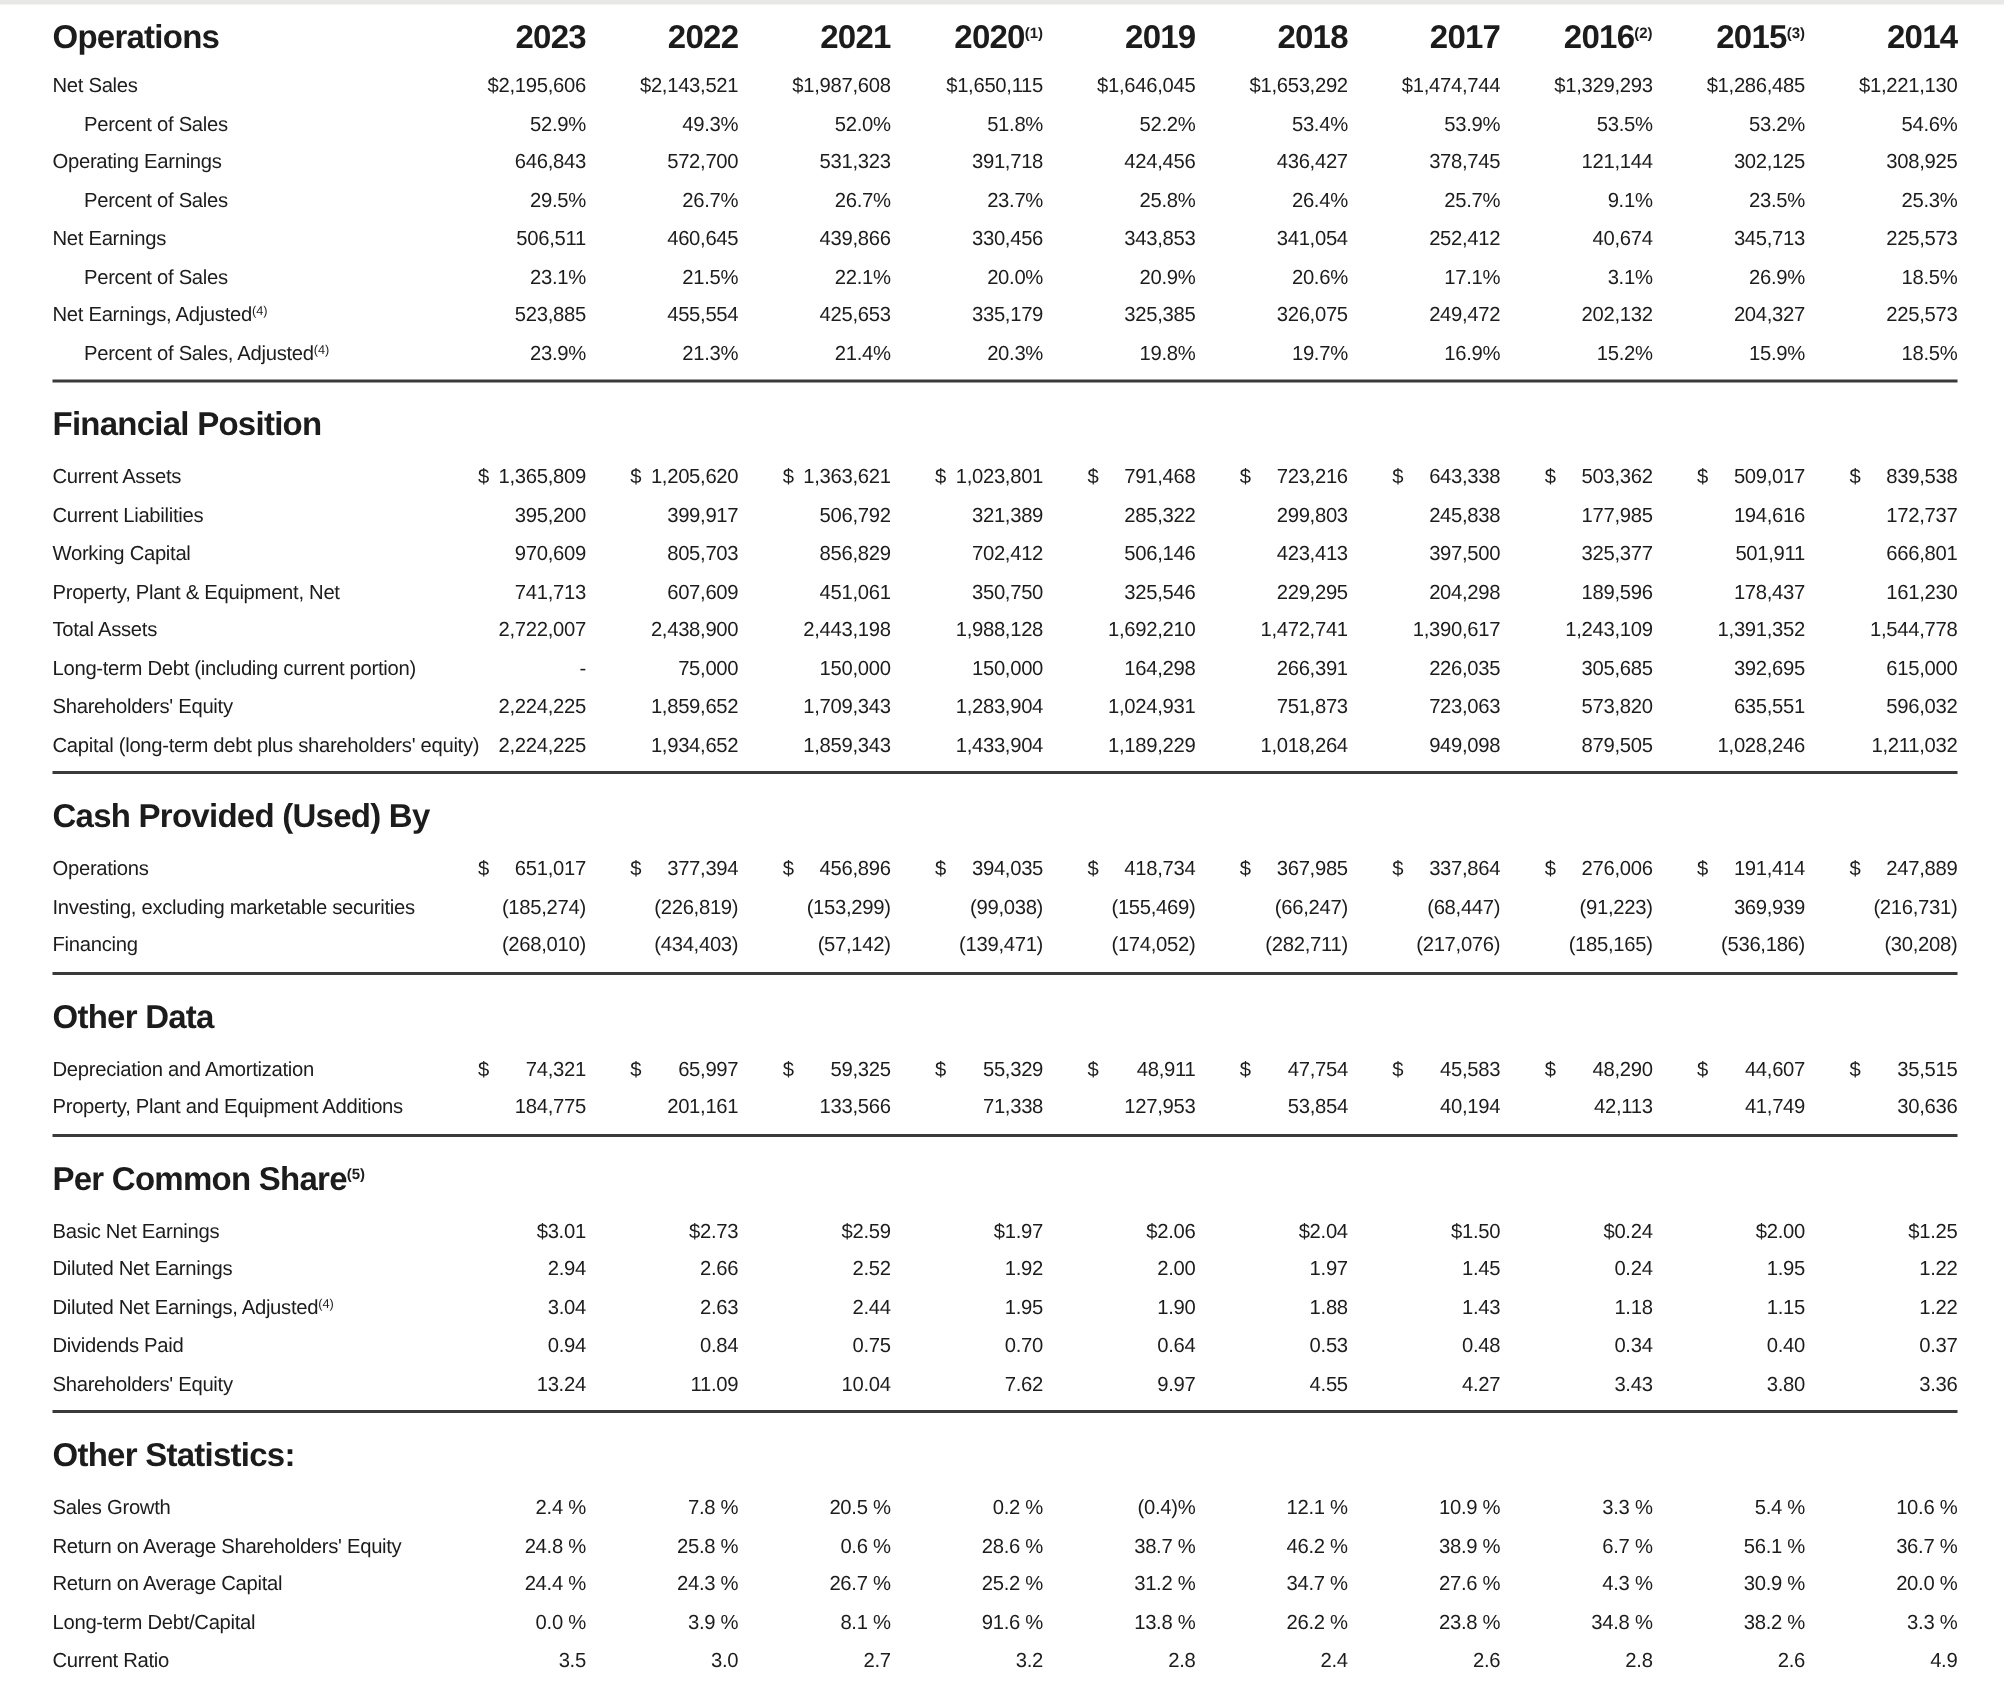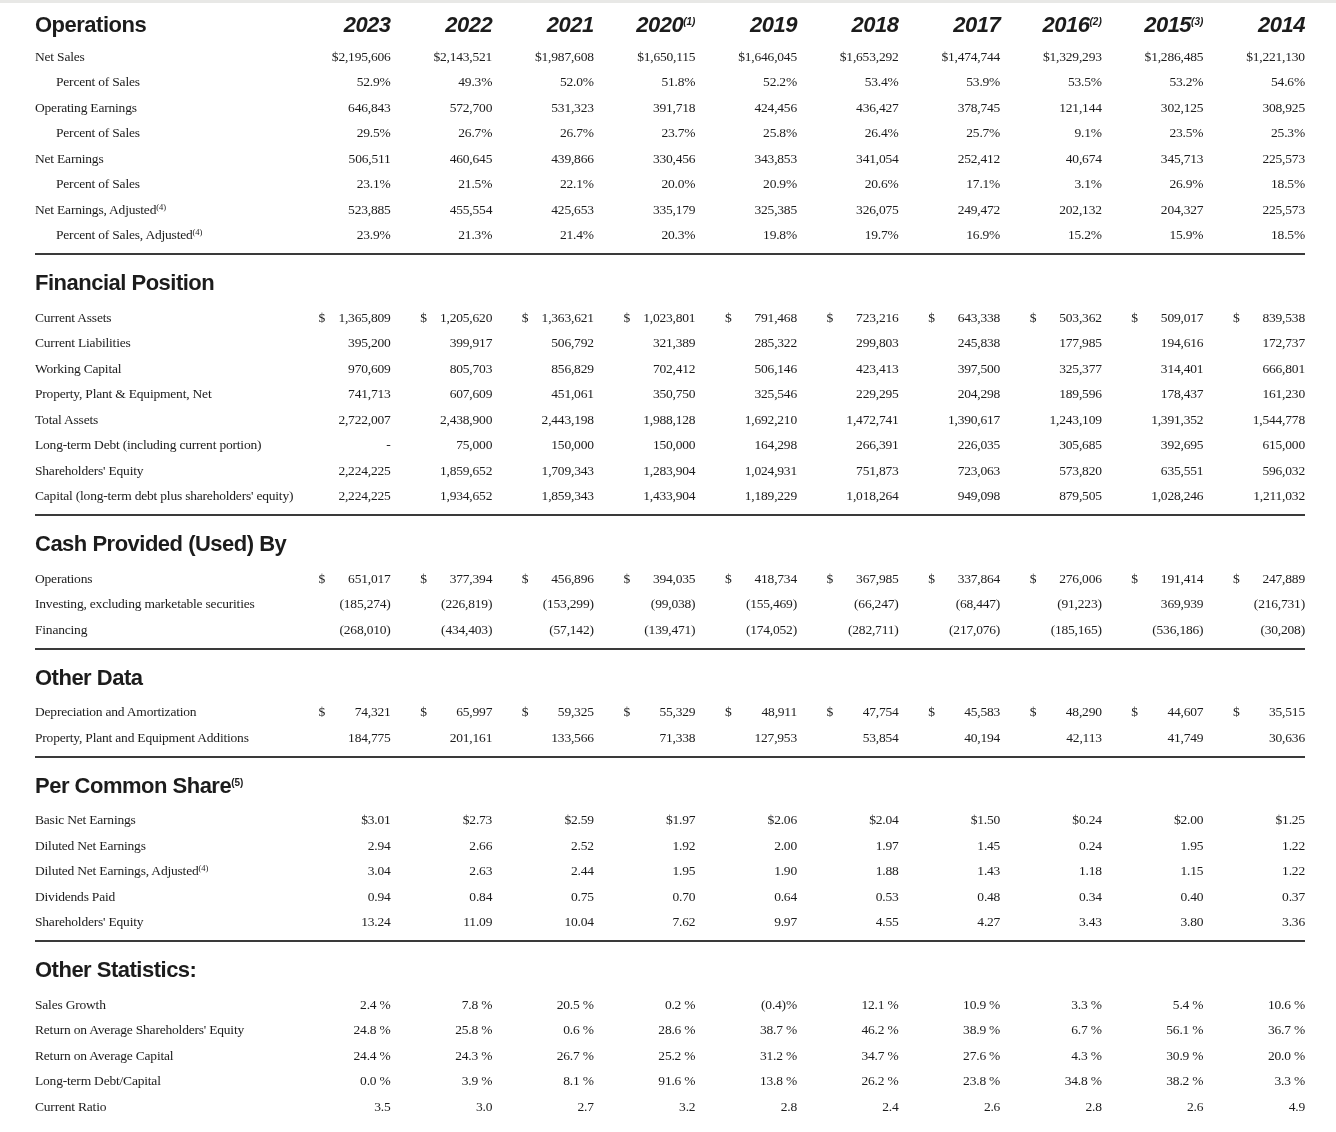--- a/index.html
+++ b/index.html
@@ -16,38 +16,38 @@
   }
   .page {
     padding: 6px 31px 0 35px;
   }
   
   .header-row { display: flex; align-items: flex-end; height: 32px; }
   .hlabel {
     width: 254px; flex: 0 0 254px;
     font-size: 22px; font-weight: 700; letter-spacing: -0.5px;
   }
-  .ycols { display: flex; flex: 1; font-style: italic; }
+  .ycols { display: flex; flex: 1; }
   .year {
     width: 101.6px; flex: 0 0 101.6px;
     text-align: right;
     font-size: 22px; font-weight: 700; letter-spacing: -0.5px;
     white-space: nowrap;
   }
   sup.marker {
     font-size: 10px; font-weight: 700;
     vertical-align: 7px; letter-spacing: 0;
   }
   sup.marker-sm {
     font-size: 8.5px; font-weight: 400;
     vertical-align: 4px; letter-spacing: 0;
   }
   
   .rows { margin-top: 6px; }
-  .row { display: flex; align-items: center; height: 25.5px; font-family: Liberation Serif, serif; }
+  .row { display: flex; align-items: center; height: 25.5px; }
   .row-label {
     width: 254px; flex: 0 0 254px;
     font-size: 13.5px; letter-spacing: -0.2px;
     white-space: nowrap;
   }
   .row-label.indent { padding-left: 21px; width: 233px; flex-basis: 233px; }
   .cell {
     width: 101.6px; flex: 0 0 101.6px;
     text-align: right;
     font-size: 13.5px; letter-spacing: -0.2px;
@@ -257,21 +257,21 @@
         <div class="row">
           <div class="row-label">Working Capital</div>
           <div class="cell">970,609</div>
           <div class="cell">805,703</div>
           <div class="cell">856,829</div>
           <div class="cell">702,412</div>
           <div class="cell">506,146</div>
           <div class="cell">423,413</div>
           <div class="cell">397,500</div>
           <div class="cell">325,377</div>
-          <div class="cell">314,401</div>
+          <div class="cell">501,911</div>
           <div class="cell">666,801</div>
         </div>
         <div class="row">
           <div class="row-label">Property, Plant &amp; Equipment, Net</div>
           <div class="cell">741,713</div>
           <div class="cell">607,609</div>
           <div class="cell">451,061</div>
           <div class="cell">350,750</div>
           <div class="cell">325,546</div>
           <div class="cell">229,295</div>

